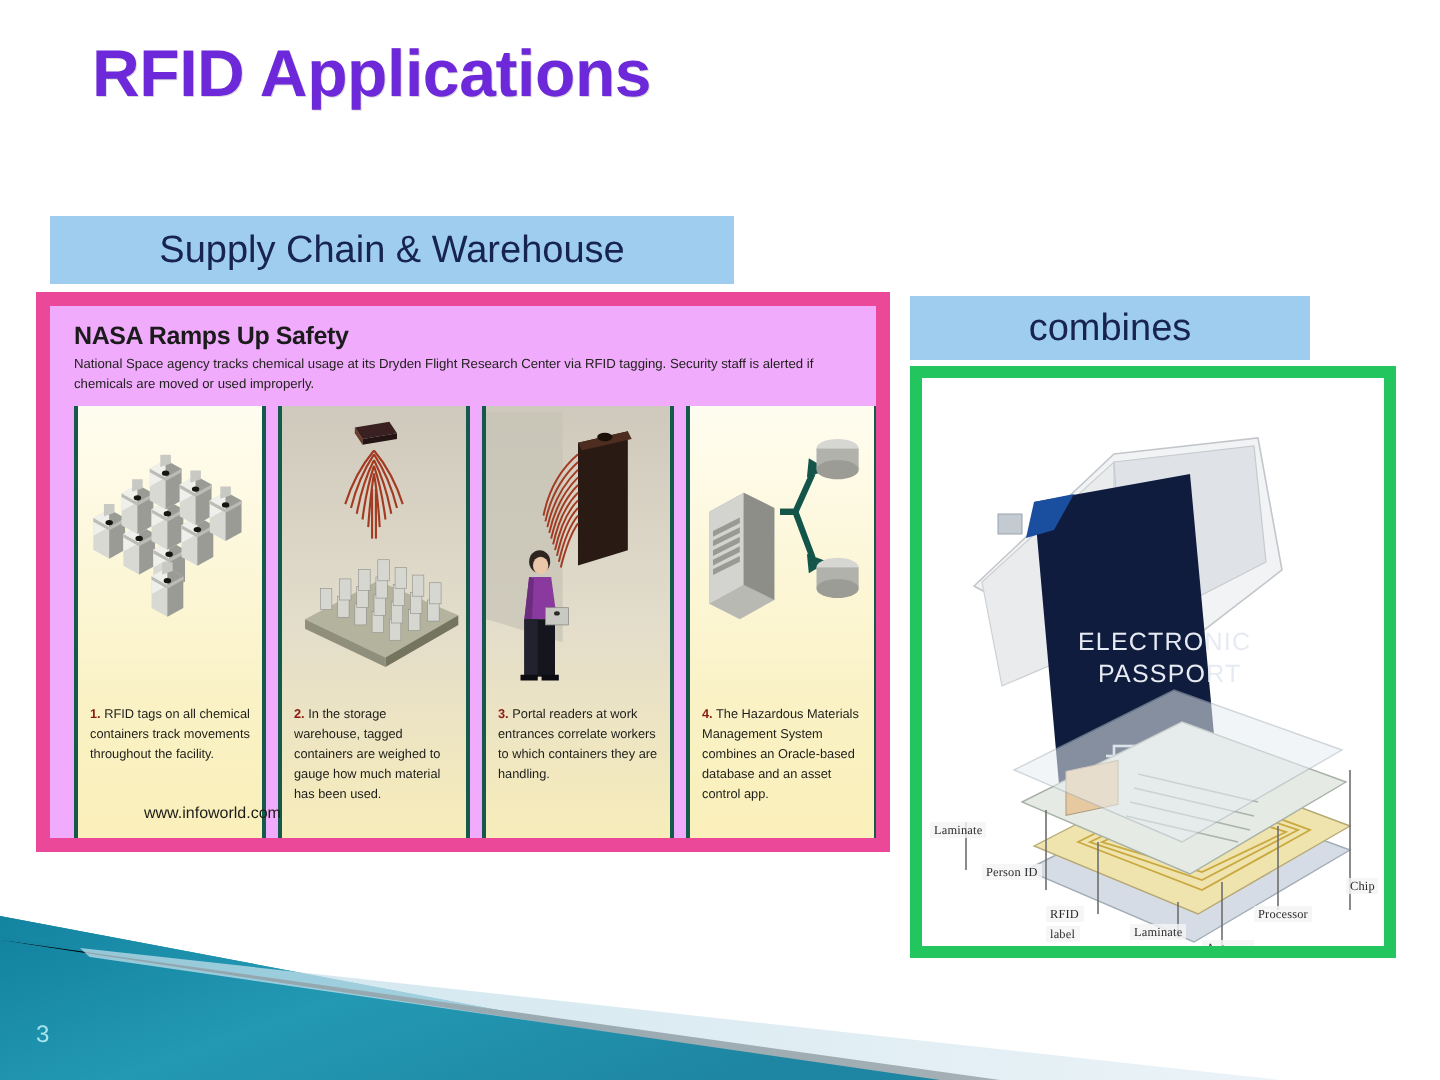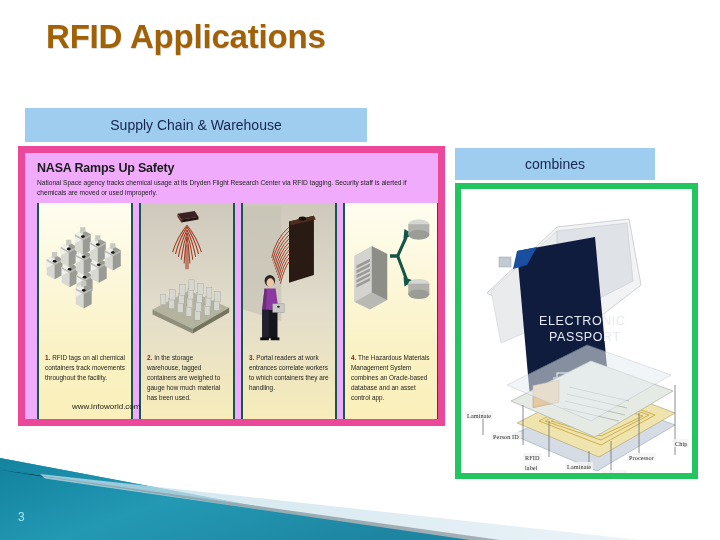--- a/index.html
+++ b/index.html
@@ -15,32 +15,32 @@
     font-family: "Liberation Sans", sans-serif;
   }
 
   
   #slide-title {
     position: absolute;
     left: 46px;
     top: 18px;
     font-size: 33px;
     font-weight: bold;
-    color: #a16207;
+    color: #6d28d9;
     letter-spacing: -0.2px;
     text-shadow: 0.5px 0.5px 0 rgba(0,0,0,0.15);
     white-space: nowrap;
   }
 
   
   .section-banner {
     position: absolute;
     background: #9FCDF0;
     color: #17244E;
-    font-size: 14px;
+    font-size: 19px;
     text-align: center;
     line-height: 1.0;
     display: flex;
     align-items: center;
     justify-content: center;
   }
   #banner-supply {
     left: 25px;
     top: 108px;
     width: 342px;

